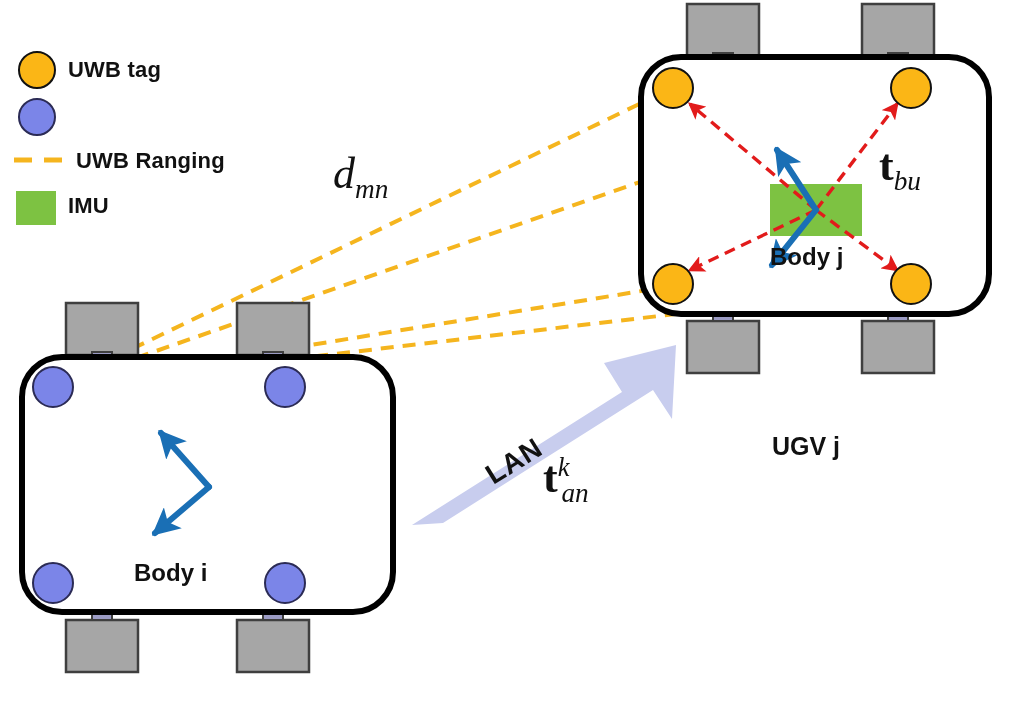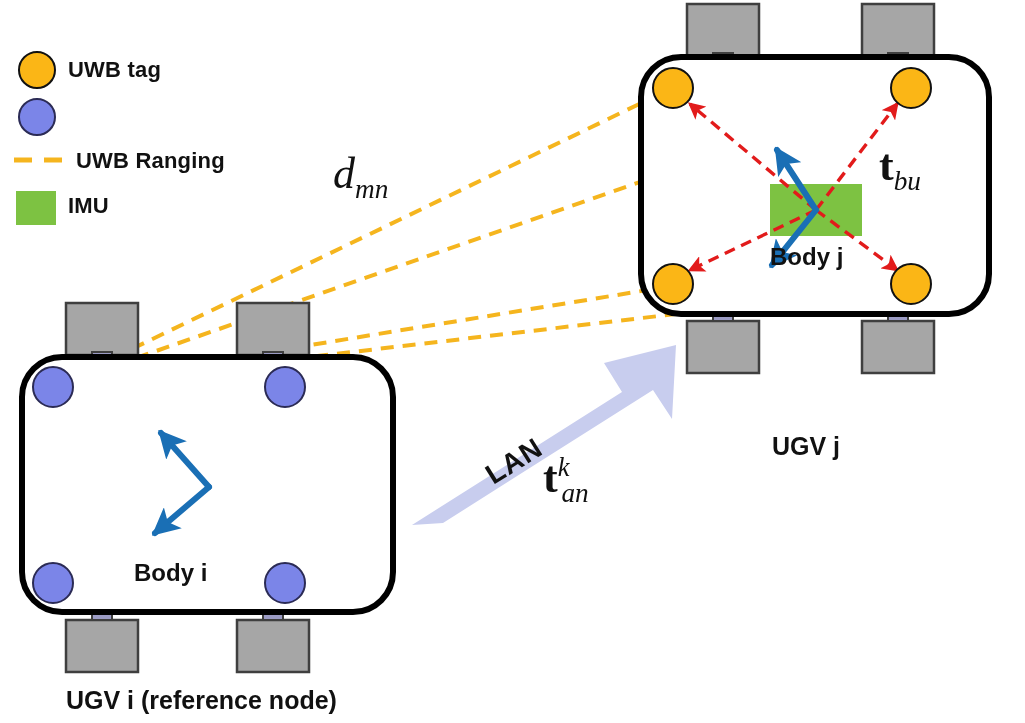--- a/index.html
+++ b/index.html
@@ -138,21 +138,20 @@
   <div class="txt t-label" style="left:879px;top:140px;">
     <span class="mathbold">t</span><span class="sub">bu</span>
   </div>
 
   <div class="txt body-label" style="left:770px;top:243px;">Body j</div>
 
   <div class="txt ugv-label" style="left:772px;top:390px;margin-top:42px;">UGV j</div>
 
   <div class="txt body-label" style="left:134px;top:535px;margin-top:24px;">Body i</div>
 
-  <div class="txt ugv-label" style="left:66px;top:686px;">UGV i   (reference node)</div>
 
   <div class="txt lan-label" style="left:497px;top:459px;transform:rotate(-32deg);">LAN</div>
 
   <div class="txt t-label" style="left:543px;top:452px;">
     <span class="mathbold">t</span><span class="sup">k</span><span class="sub" style="margin-left:-8px;">an</span>
   </div>
 
 </div>
 
 </body></html>

